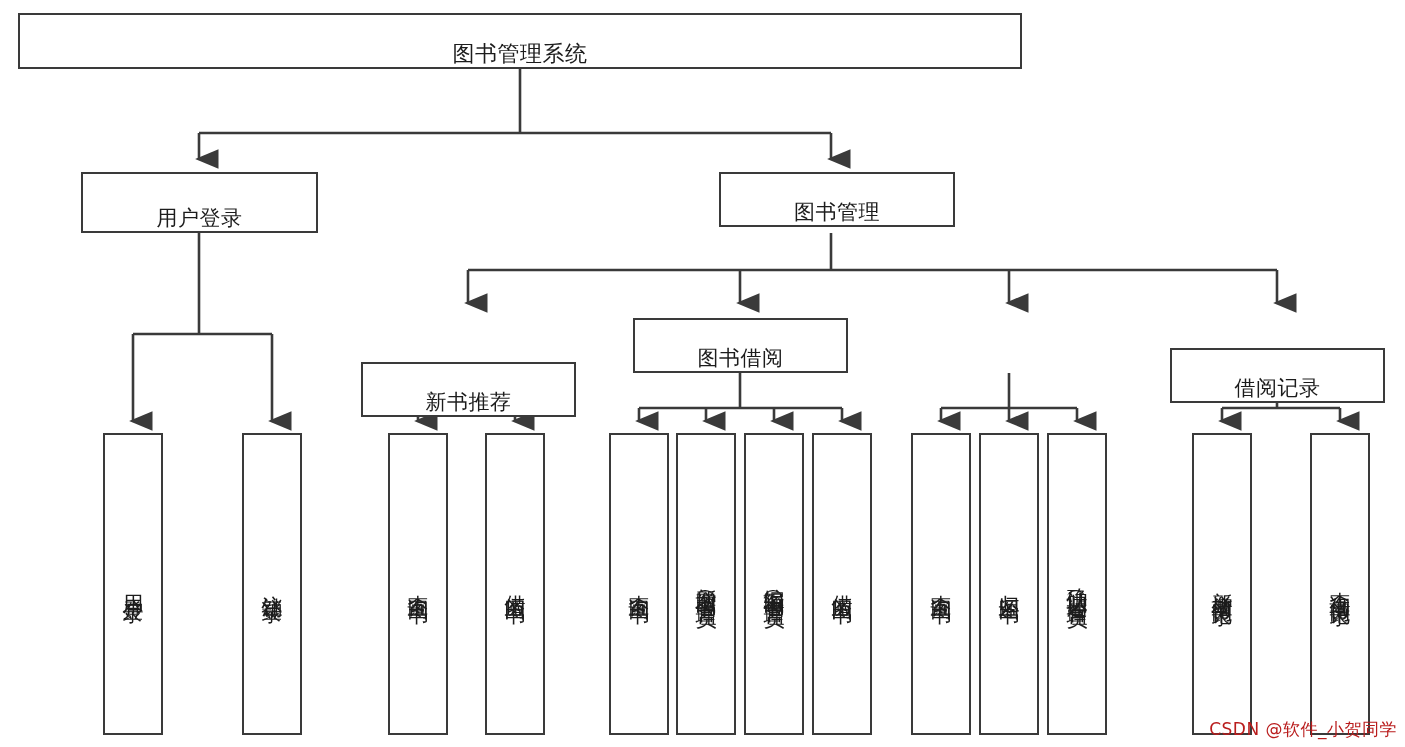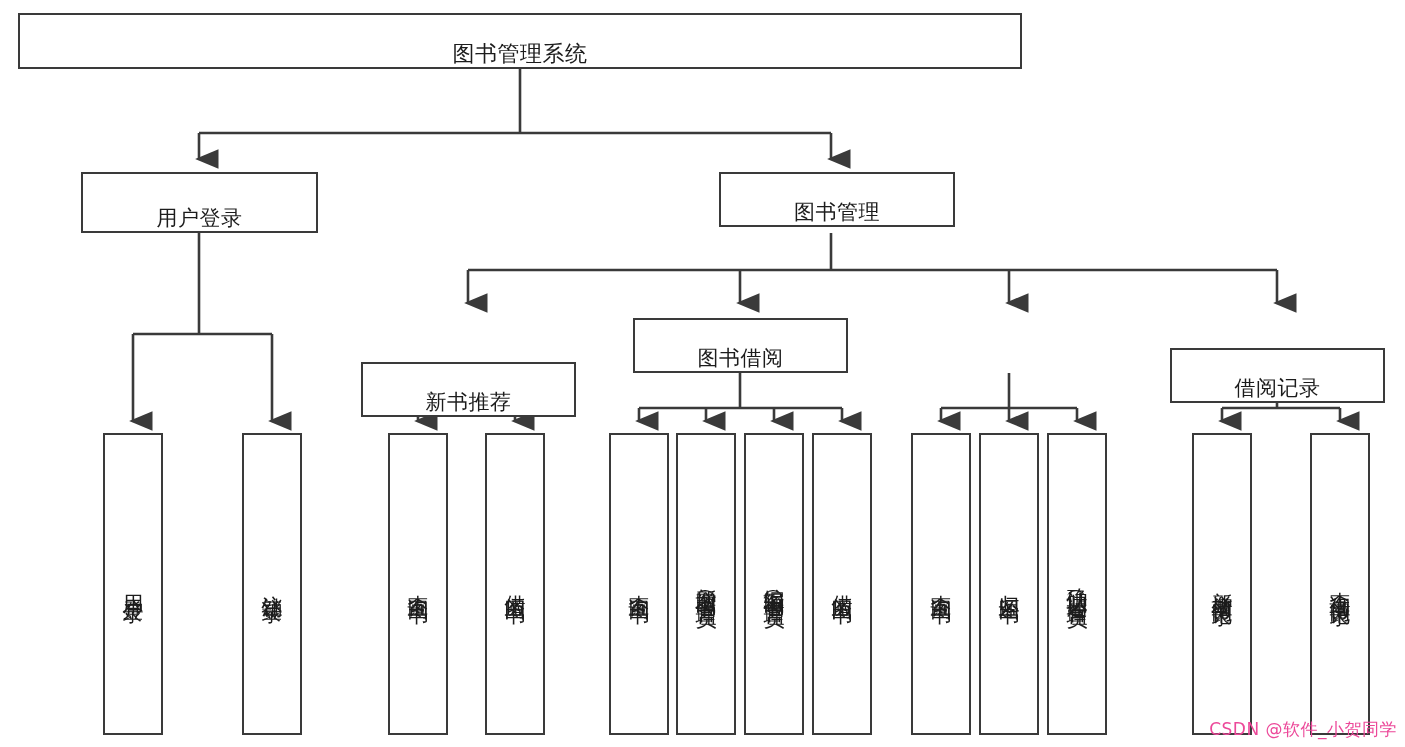--- a/index.html
+++ b/index.html
@@ -63,21 +63,21 @@
     line-height: 1.05;
     letter-spacing: 3px;
     white-space: nowrap;
     max-height: 100%;
   }
   #watermark {
     position: absolute;
     right: 8px;
     bottom: 6px;
     font-size: 17px;
-    color: #ec4899;
+    color: #b91c1c;
     letter-spacing: 0.5px;
     white-space: nowrap;
   }
 </style>
 </head>
 <body>
 
 <div id="diagram-canvas">
 
   <svg id="connectors" viewBox="0 0 1405 747" xmlns="http://www.w3.org/2000/svg">

